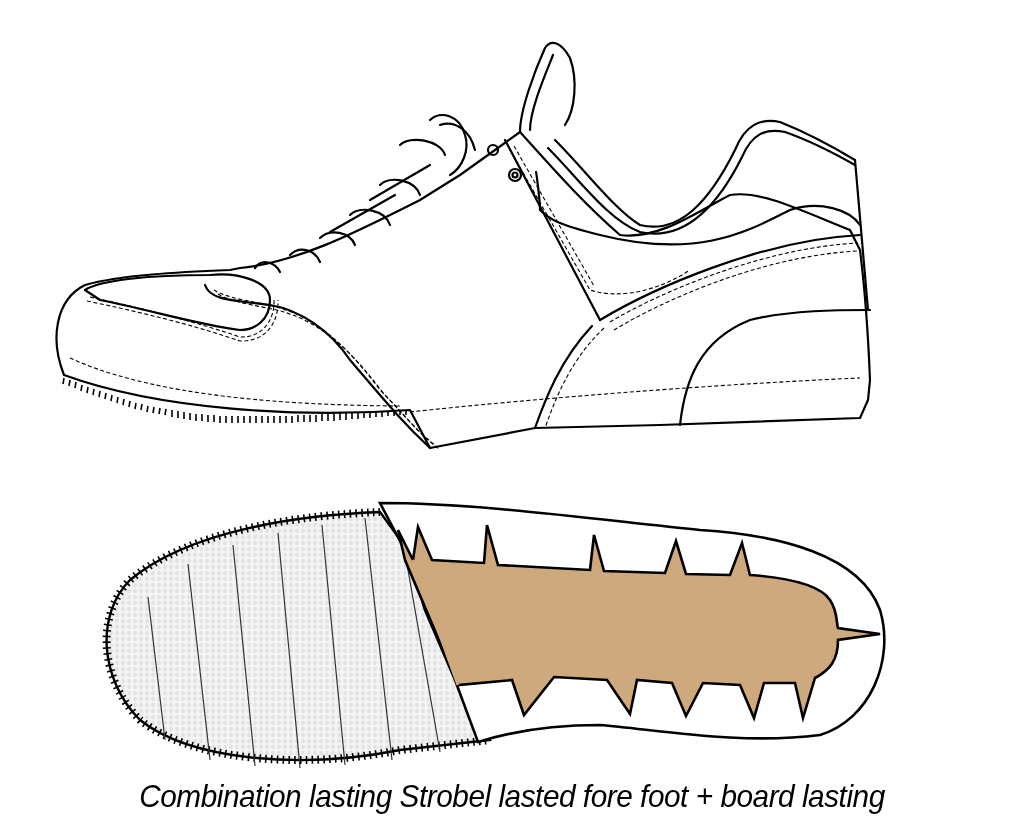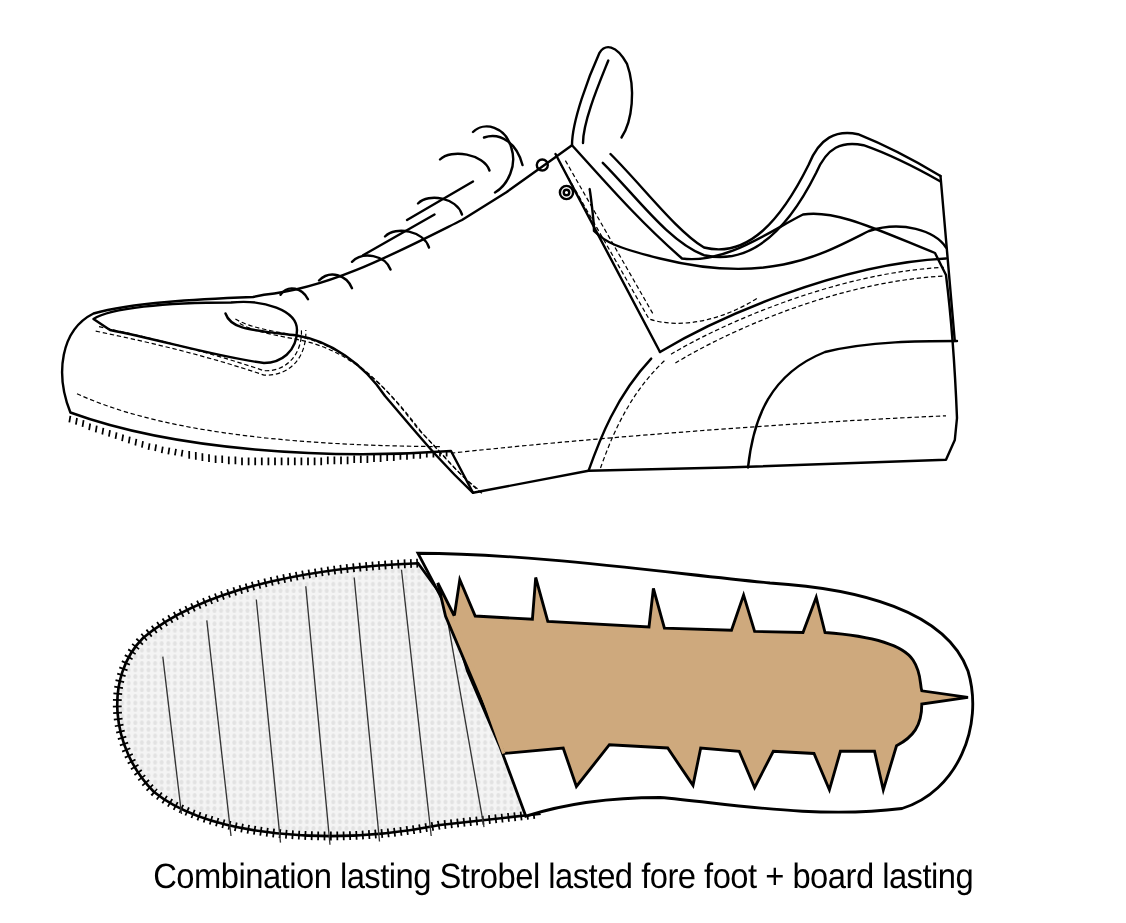--- a/index.html
+++ b/index.html
@@ -1,17 +1,17 @@
 <!DOCTYPE html>
 <html><head>
   <meta charset="utf-8">
   <style>
     html, body { margin: 0; padding: 0; background: #ffffff; }
     body { width: 1024px; height: 839px; position: relative; overflow: hidden; }
-    .stage { position: absolute; left: 0; top: 0; width: 1024px; height: 839px; }
+    .stage { position: absolute; left: 0; top: 0; width: 1024px; height: 839px; font-style: italic; }
     svg { position: absolute; left: 0; top: 0; }
     .caption {
       position: absolute; left: 0; top: 778px; width: 1024px; text-align: center;
       font-family: "Liberation Sans", "DejaVu Sans", sans-serif;
       font-size: 32px; color: #000; letter-spacing: -0.5px;
       transform: scaleX(0.93); transform-origin: center;
     }
     .ol { fill: none; stroke: #000; stroke-width: 2.2; stroke-linejoin: round; stroke-linecap: round; }
     .olw { fill: #fff; stroke: #000; stroke-width: 2.2; stroke-linejoin: round; }
     .dash { fill: none; stroke: #000; stroke-width: 1.1; stroke-dasharray: 4 2.5; }

